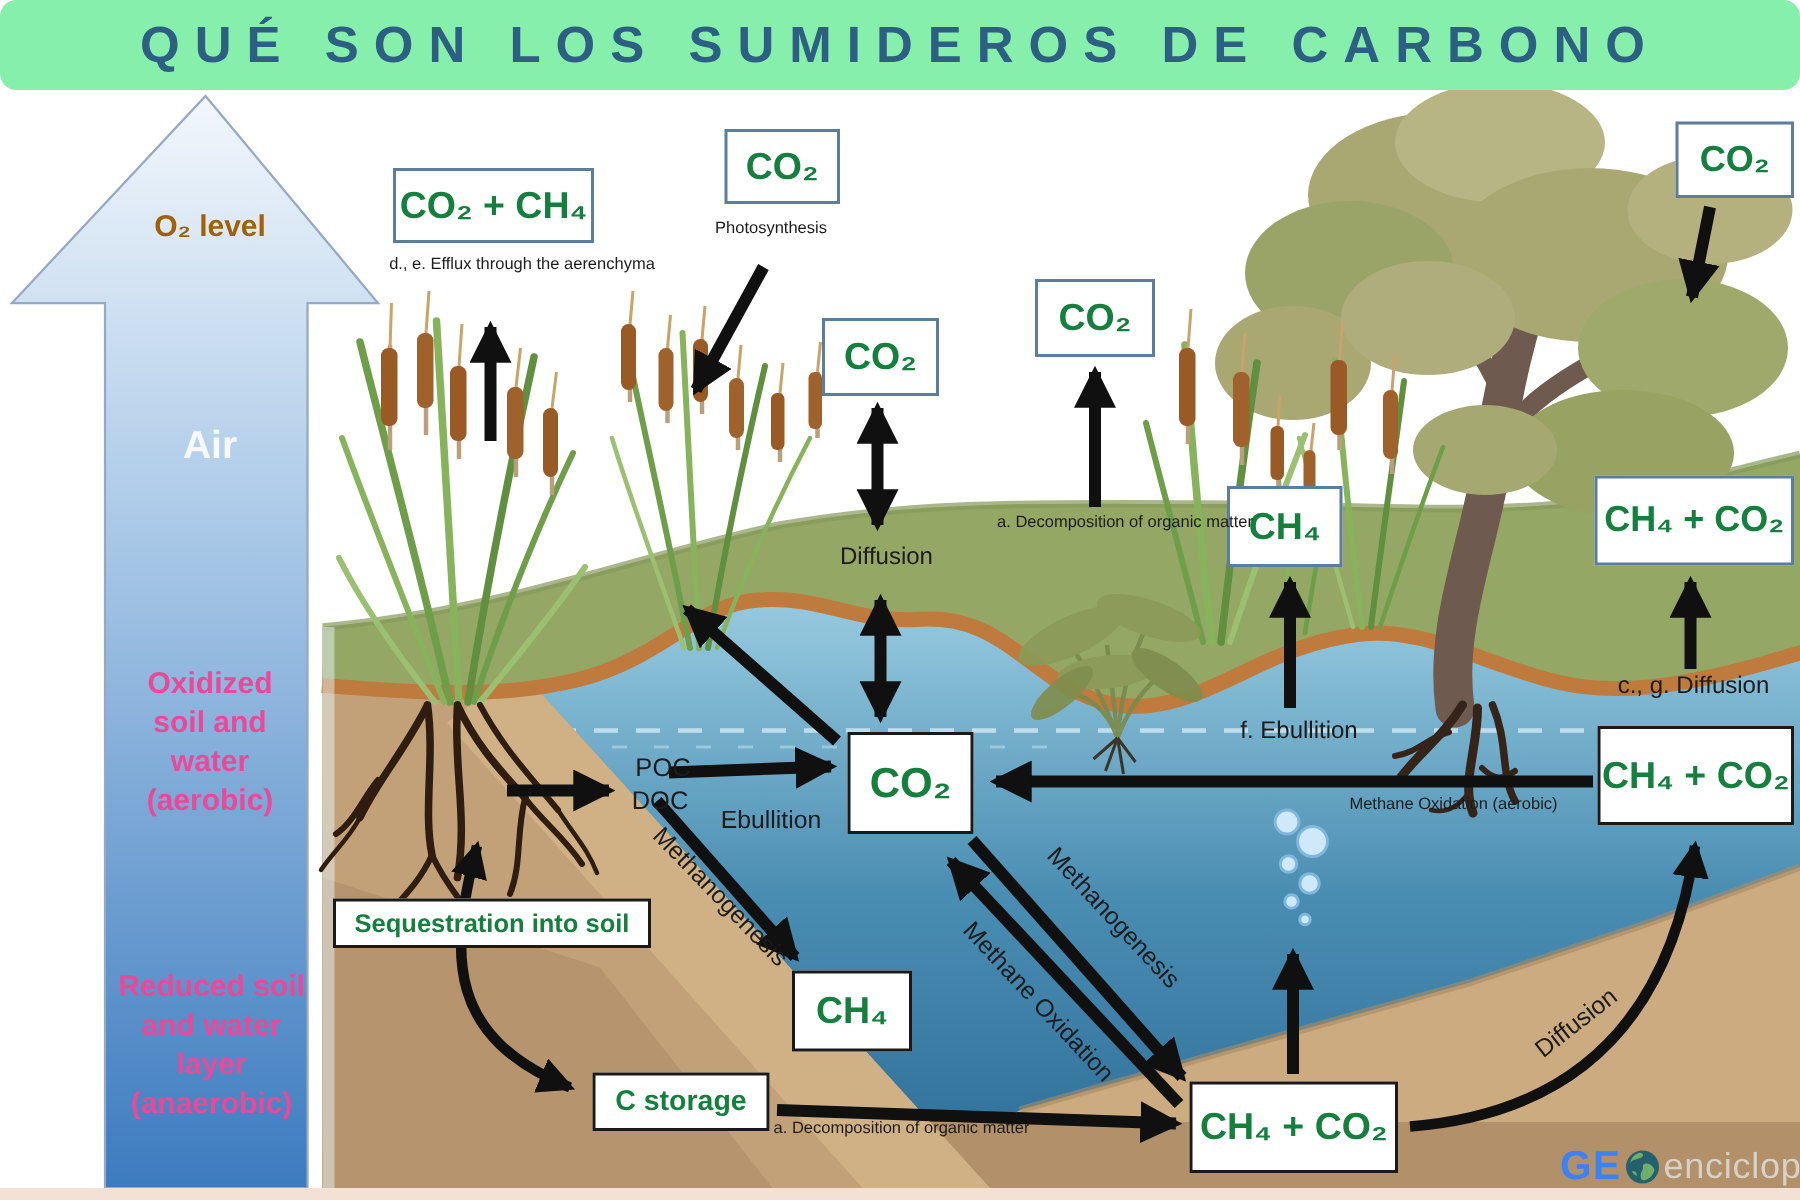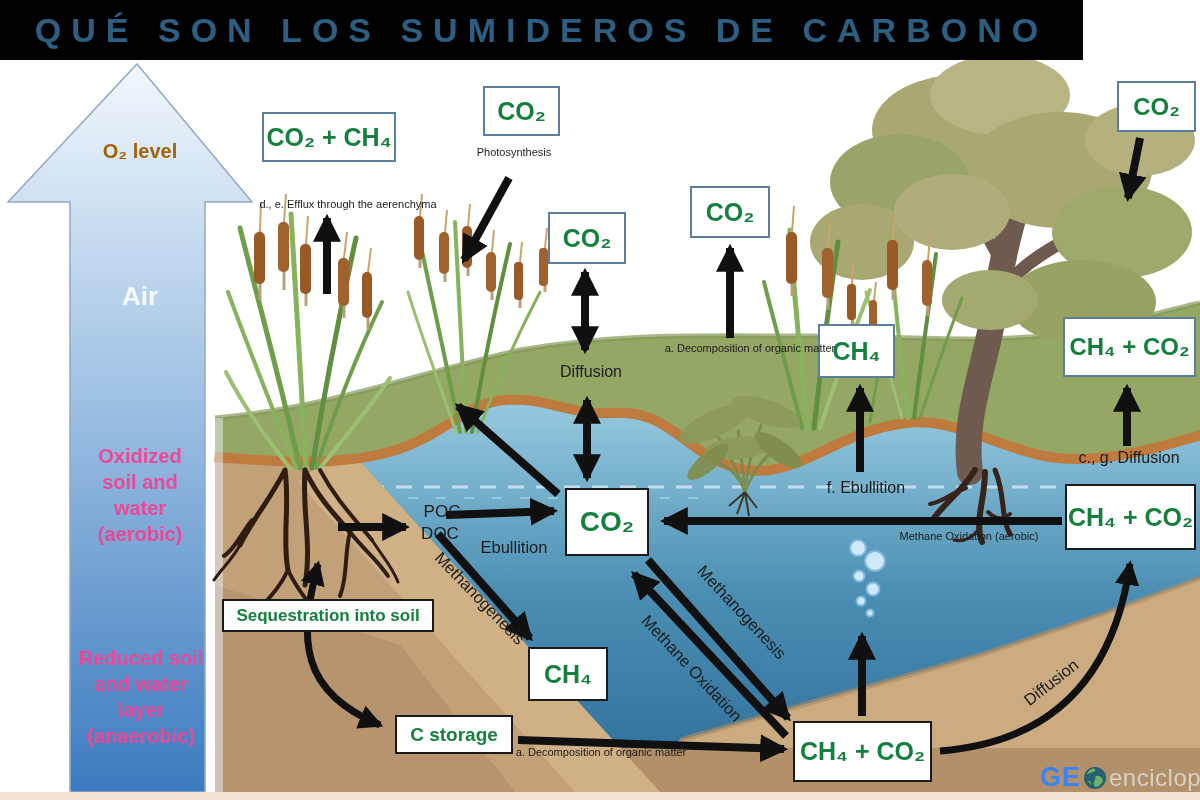--- a/index.html
+++ b/index.html
@@ -2,22 +2,22 @@
 <html><head>
 <meta charset="utf-8">
 <style>
   html,body{margin:0;padding:0;background:#fff;}
   .stage{
     position:relative;width:1200px;height:800px;overflow:hidden;
     background:#ffffff;font-family:"Liberation Sans",sans-serif;
     -webkit-font-smoothing:antialiased;
   }
   .titlebar{
-    position:absolute;left:0;top:0;width:1083px;height:60px;
-    background:#000000;display:flex;align-items:center;justify-content:center;
+    position:absolute;left:0;top:0;width:1200px;height:60px;
+    background:#86efac;display:flex;align-items:center;justify-content:center;border-radius:11px;
   }
   .titlebar h1{
     margin:0;font-size:34px;font-weight:bold;letter-spacing:10px;
     color:#2d5f82;white-space:nowrap;
   }
   svg.scene{position:absolute;left:0;top:0;width:1200px;height:800px;}
   .gbox,.dbox{
     position:absolute;background:#ffffff;display:flex;align-items:center;justify-content:center;
     font-weight:bold;color:#15803d;text-align:center;box-sizing:border-box;
   }
@@ -298,21 +298,21 @@
   <div class="gbox" style="left:1117px;top:81px;width:79px;height:51px;font-size:24px;">CO₂</div>
   <div class="gbox" style="left:1063px;top:317px;width:133px;height:60px;font-size:24px;">CH₄ + CO₂</div>
 
   <div class="dbox" style="left:1065px;top:484px;width:131px;height:66px;font-size:25px;">CH₄ + CO₂</div>
   <div class="dbox" style="left:565px;top:488px;width:84px;height:68px;font-size:28px;">CO₂</div>
   <div class="dbox" style="left:528px;top:647px;width:80px;height:54px;font-size:25px;">CH₄</div>
   <div class="dbox" style="left:793px;top:721px;width:139px;height:61px;font-size:25px;">CH₄ + CO₂</div>
   <div class="dbox" style="left:222px;top:599px;width:212px;height:33px;font-size:17px;">Sequestration into soil</div>
   <div class="dbox" style="left:395px;top:715px;width:118px;height:39px;font-size:19px;">C storage</div>
 
-  <div class="lbl" style="left:247px;top:170px;width:202px;margin-top:28px;">d., e. Efflux through the aerenchyma</div>
+  <div class="lbl" style="left:247px;top:170px;width:202px;">d., e. Efflux through the aerenchyma</div>
   <div class="lbl" style="left:450px;top:146px;width:128px;">Photosynthesis</div>
   <div class="lbl" style="left:548px;top:362px;width:86px;font-size:16px;">Diffusion</div>
   <div class="lbl" style="left:650px;top:342px;width:200px;">a. Decomposition of organic matter</div>
   <div class="lbl" style="left:818px;top:478px;width:96px;font-size:16px;">f. Ebullition</div>
   <div class="lbl" style="left:1068px;top:448px;width:122px;font-size:16px;">c., g. Diffusion</div>
   <div class="lbl" style="left:888px;top:530px;width:162px;">Methane Oxidation (aerobic)</div>
   <div class="lbl" style="left:420px;top:502px;width:44px;font-size:17px;">POC</div>
   <div class="lbl" style="left:418px;top:524px;width:44px;font-size:17px;">DOC</div>
   <div class="lbl" style="left:466px;top:537px;width:96px;font-size:16.5px;">Ebullition</div>
   <div class="lbl rot" style="left:400px;top:588px;width:160px;transform:rotate(46deg);">Methanogenesis</div>

